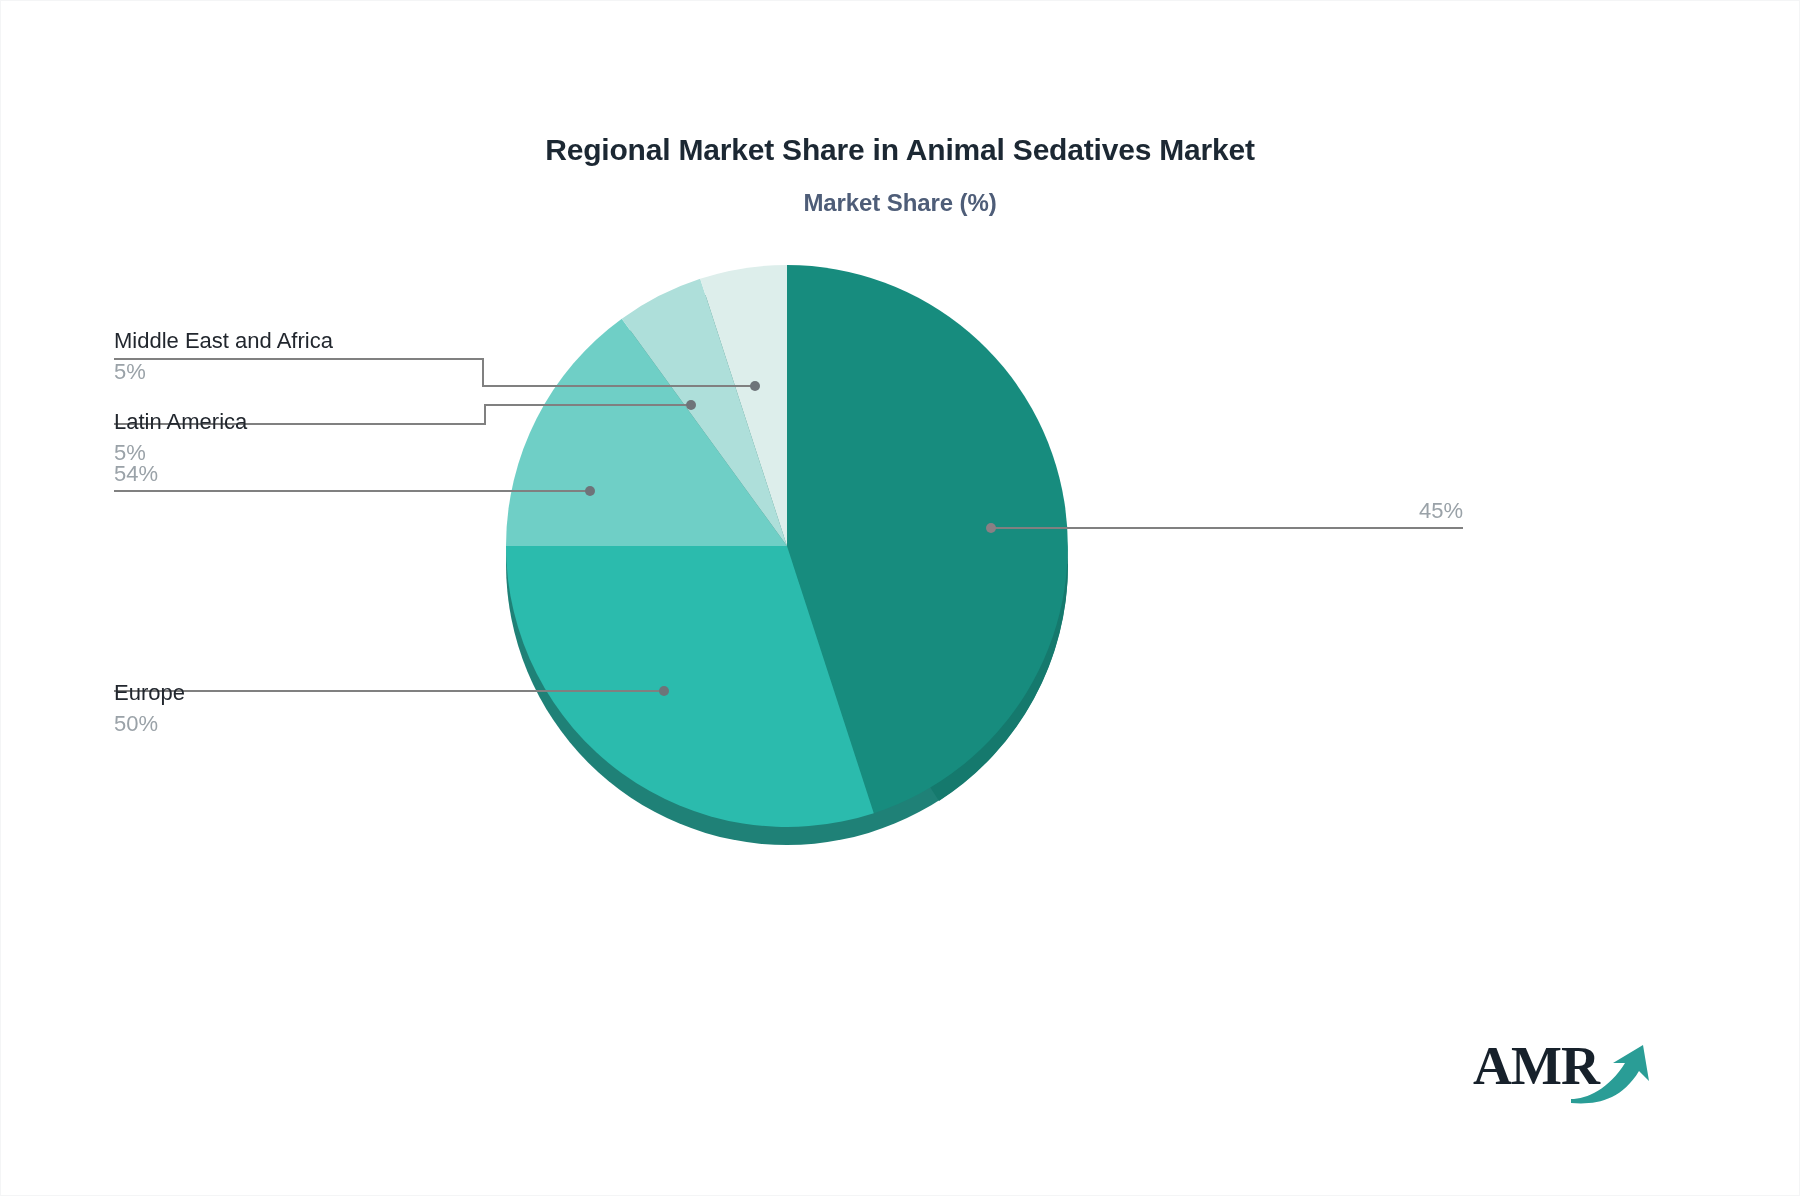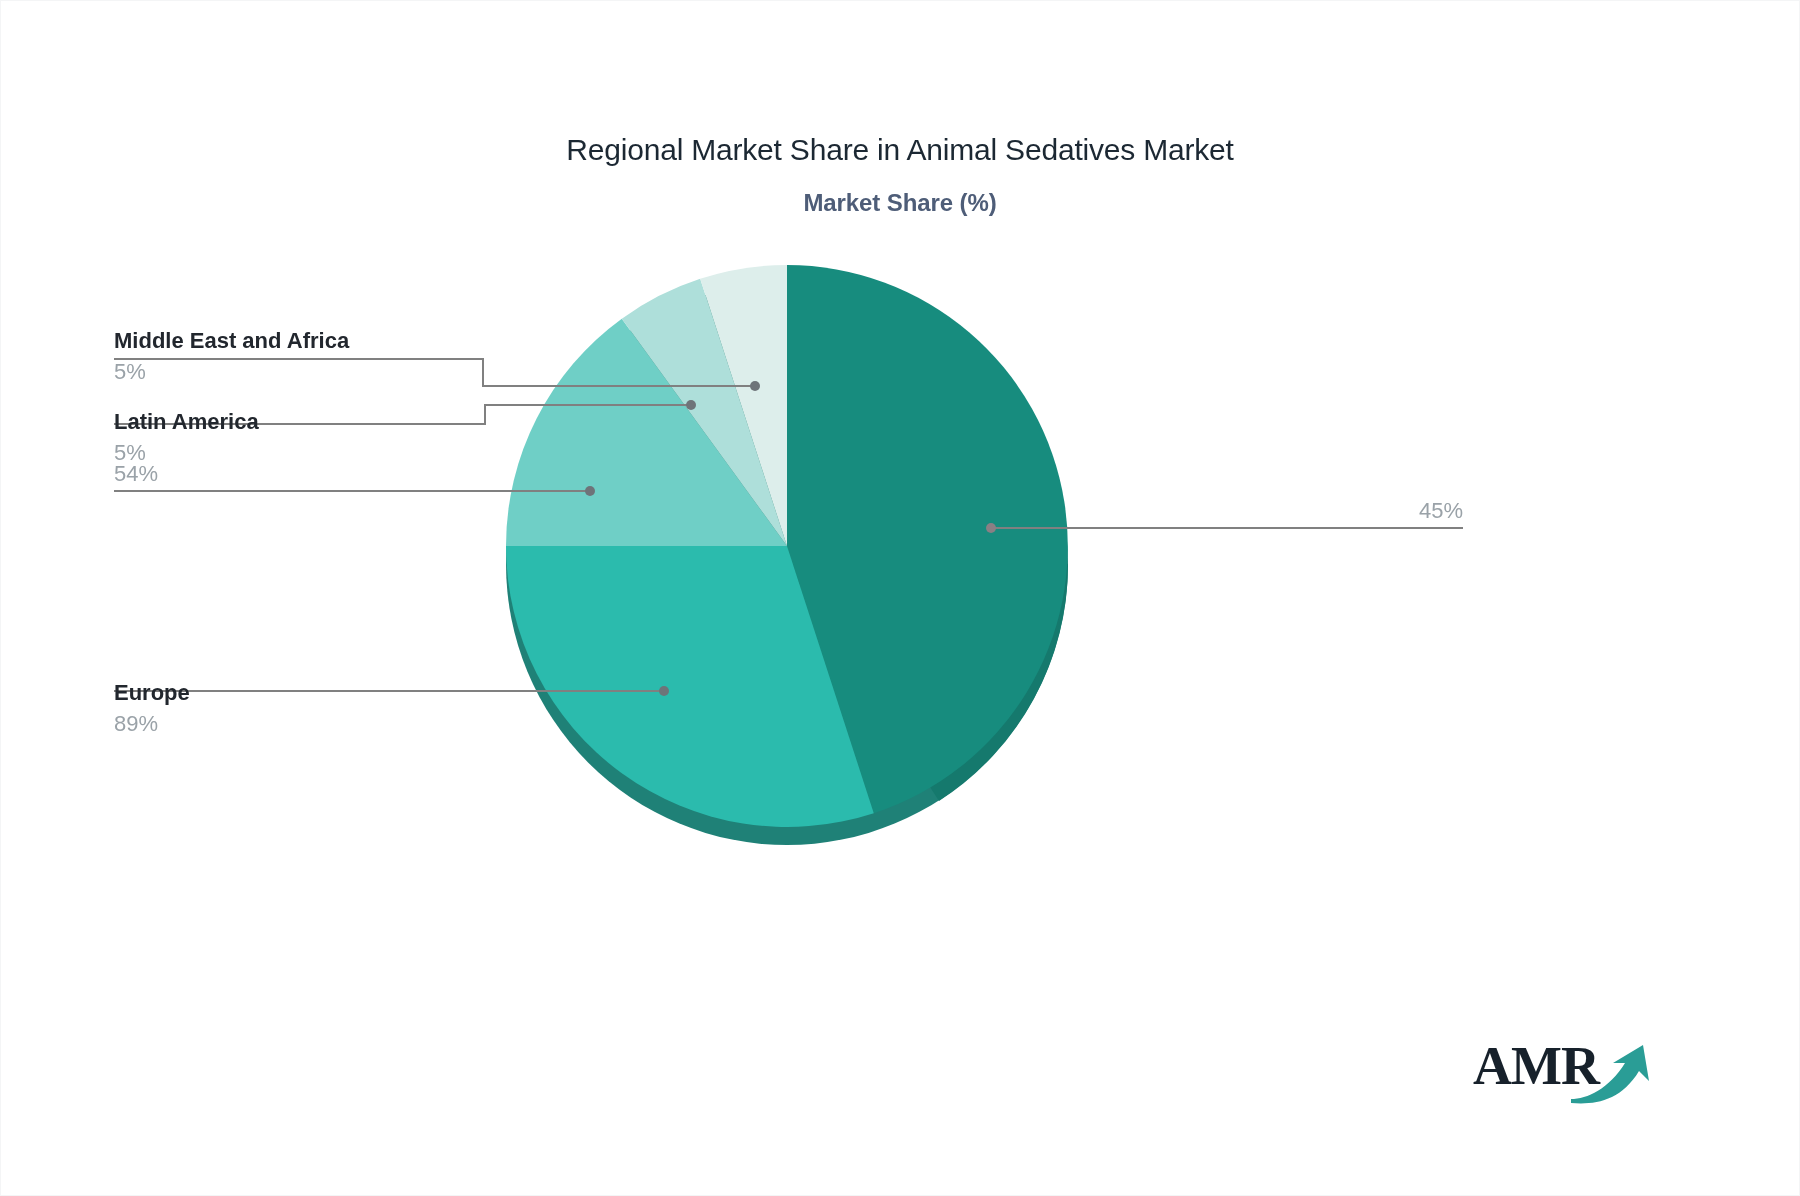--- a/index.html
+++ b/index.html
@@ -19,21 +19,21 @@
   }
 
   
   #chart-title {
     position: absolute;
     left: 0;
     right: 0;
     top: 132px;
     text-align: center;
     font-size: 30px;
-    font-weight: normal;
+    font-weight: bold;
     color: #1c2833;
     letter-spacing: -0.2px;
   }
   #chart-subtitle {
     position: absolute;
     left: 0;
     right: 0;
     top: 188px;
     text-align: center;
     font-size: 24px;
@@ -52,21 +52,20 @@
   
   .callout {
     position: absolute;
     box-sizing: border-box;
   }
   .callout .cl-name {
     font-size: 22px;
     color: #22272e;
     line-height: 30px;
     white-space: nowrap;
-    font-weight: bold;
   }
   .callout .cl-value {
     font-size: 22px;
     color: #9aa2a8;
     line-height: 32px;
     white-space: nowrap;
   }
   .callout.left { text-align: left; }
   .callout.right { text-align: right; }
 
@@ -162,21 +161,21 @@
     <div class="cl-name">Latin America</div>
     <div class="cl-value">5%</div>
   </div>
 
   <div class="callout left" style="left:113px; top:457px; width:400px;">
     <div class="cl-value">54%</div>
   </div>
 
   <div class="callout left" style="left:113px; top:657px; width:400px;margin-top:20px;">
     <div class="cl-name">Europe</div>
-    <div class="cl-value">89%</div>
+    <div class="cl-value">50%</div>
   </div>
 
   <div class="callout right" style="left:1062px; top:494px; width:400px;">
     <div class="cl-value">45%</div>
   </div>
 
   <div id="amr-logo">
     <div class="logo-text">AMR</div>
     <svg class="logo-arrow" width="84" height="62" viewBox="0 0 84 62">
       <path d="M2 56 C 18 56, 40 46, 56 20 L 44 20 L 74 2 L 80 38 L 70 28 C 52 58, 26 62, 2 60 Z" fill="#2a9d96"></path>

